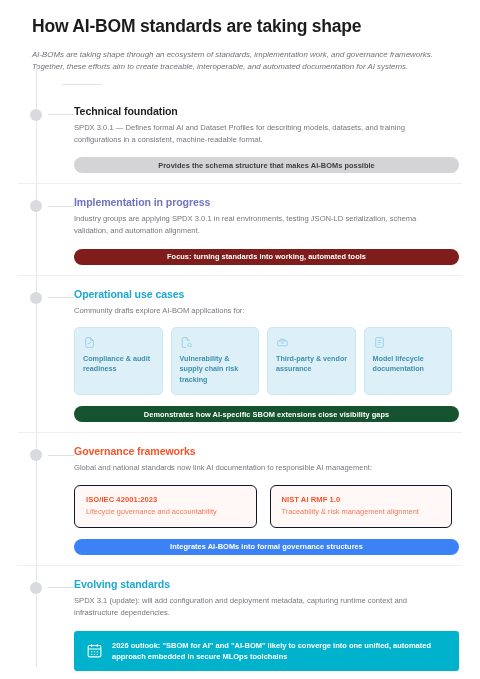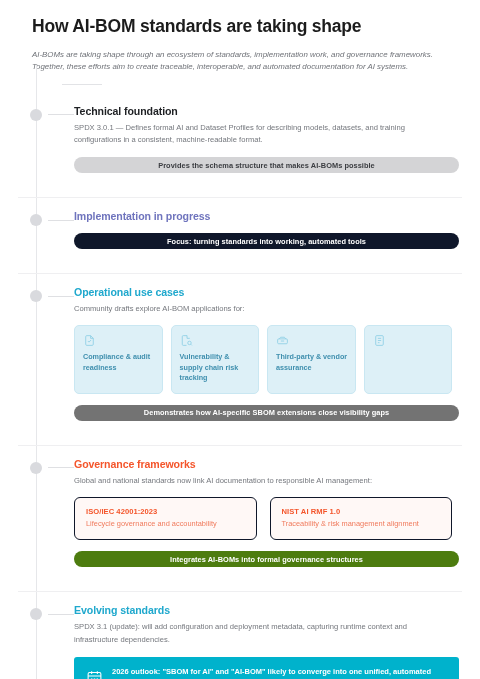--- a/index.html
+++ b/index.html
@@ -45,21 +45,21 @@
     margin-top:8px;
   }
   .spine{
     position:absolute;
     left:18px;top:-28px;bottom:14px;
     width:1px;
     background:#e6e7ea;
   }
   .section{
     position:relative;
-    padding:12px 0 24px 0;
+    padding:12px 0 10px 0;
     border-bottom:1px solid #efeff1;
   }
   .section:last-child{border-bottom:none;}
   .dot{
     position:absolute;
     left:12px;top:16px;
     width:12px;height:12px;
     border-radius:50%;
     background:#d9dade;
   }
@@ -100,23 +100,23 @@
     justify-content:center;
     font-size:7.4px;
     font-weight:bold;
     letter-spacing:0.05px;
     width:385px;
     box-sizing:border-box;
     padding:0 10px;
     text-align:center;
   }
   .pill.gray{background:#d4d4d6;color:#3b3d41;}
-  .pill.purple{background:#0f172a;color:#ffffff;}
-  .pill.teal{background:#737373;color:#ffffff;}
-  .pill.orange{background:#4d7c0f;color:#ffffff;}
+  .pill.purple{background:#7f1d1d;color:#ffffff;}
+  .pill.teal{background:#14532d;color:#ffffff;}
+  .pill.orange{background:#3b82f6;color:#ffffff;}
 
   
   .cards{
     display:flex;
     gap:8px;
     margin-top:10px;
     font-weight:bold;
   }
   .card{
     flex:1;
@@ -206,20 +206,21 @@
         <p class="s-desc">SPDX 3.0.1 — Defines formal AI and Dataset Profiles for describing models, datasets, and training configurations in a consistent, machine-readable format.</p>
         <div class="pill gray">Provides the schema structure that makes AI-BOMs possible</div>
       </div>
     </div>
 
     <div class="section">
       <span class="dot"></span>
       <span class="connector"></span>
       <div class="body">
         <h2 class="s-title purple">Implementation in progress</h2>
+        <p class="s-desc">Industry groups are applying SPDX 3.0.1 in real environments, testing JSON-LD serialization, schema validation, and automation alignment.</p>
         <div class="pill purple">Focus: turning standards into working, automated tools</div>
       </div>
     </div>
 
     <div class="section">
       <span class="dot"></span>
       <span class="connector"></span>
       <div class="body">
         <h2 class="s-title teal">Operational use cases</h2>
         <p class="s-desc">Community drafts explore AI-BOM applications for:</p>
@@ -260,20 +261,21 @@
             <div class="card-label">Third-party &amp; vendor assurance</div>
           </div>
 
           <div class="card">
             <span class="card-icon">
               <svg width="13" height="13" viewBox="0 0 24 24" fill="none" stroke="#8fd0e6" stroke-width="1.6">
                 <rect x="5" y="3" width="14" height="18" rx="2"></rect>
                 <path d="M9 8h6M9 12h6M9 16h3"></path>
               </svg>
             </span>
+            <div class="card-label">Model lifecycle documentation</div>
           </div>
 
         </div>
 
         <div class="pill teal">Demonstrates how AI-specific SBOM extensions close visibility gaps</div>
       </div>
     </div>
 
     <div class="section">
       <span class="dot"></span>

